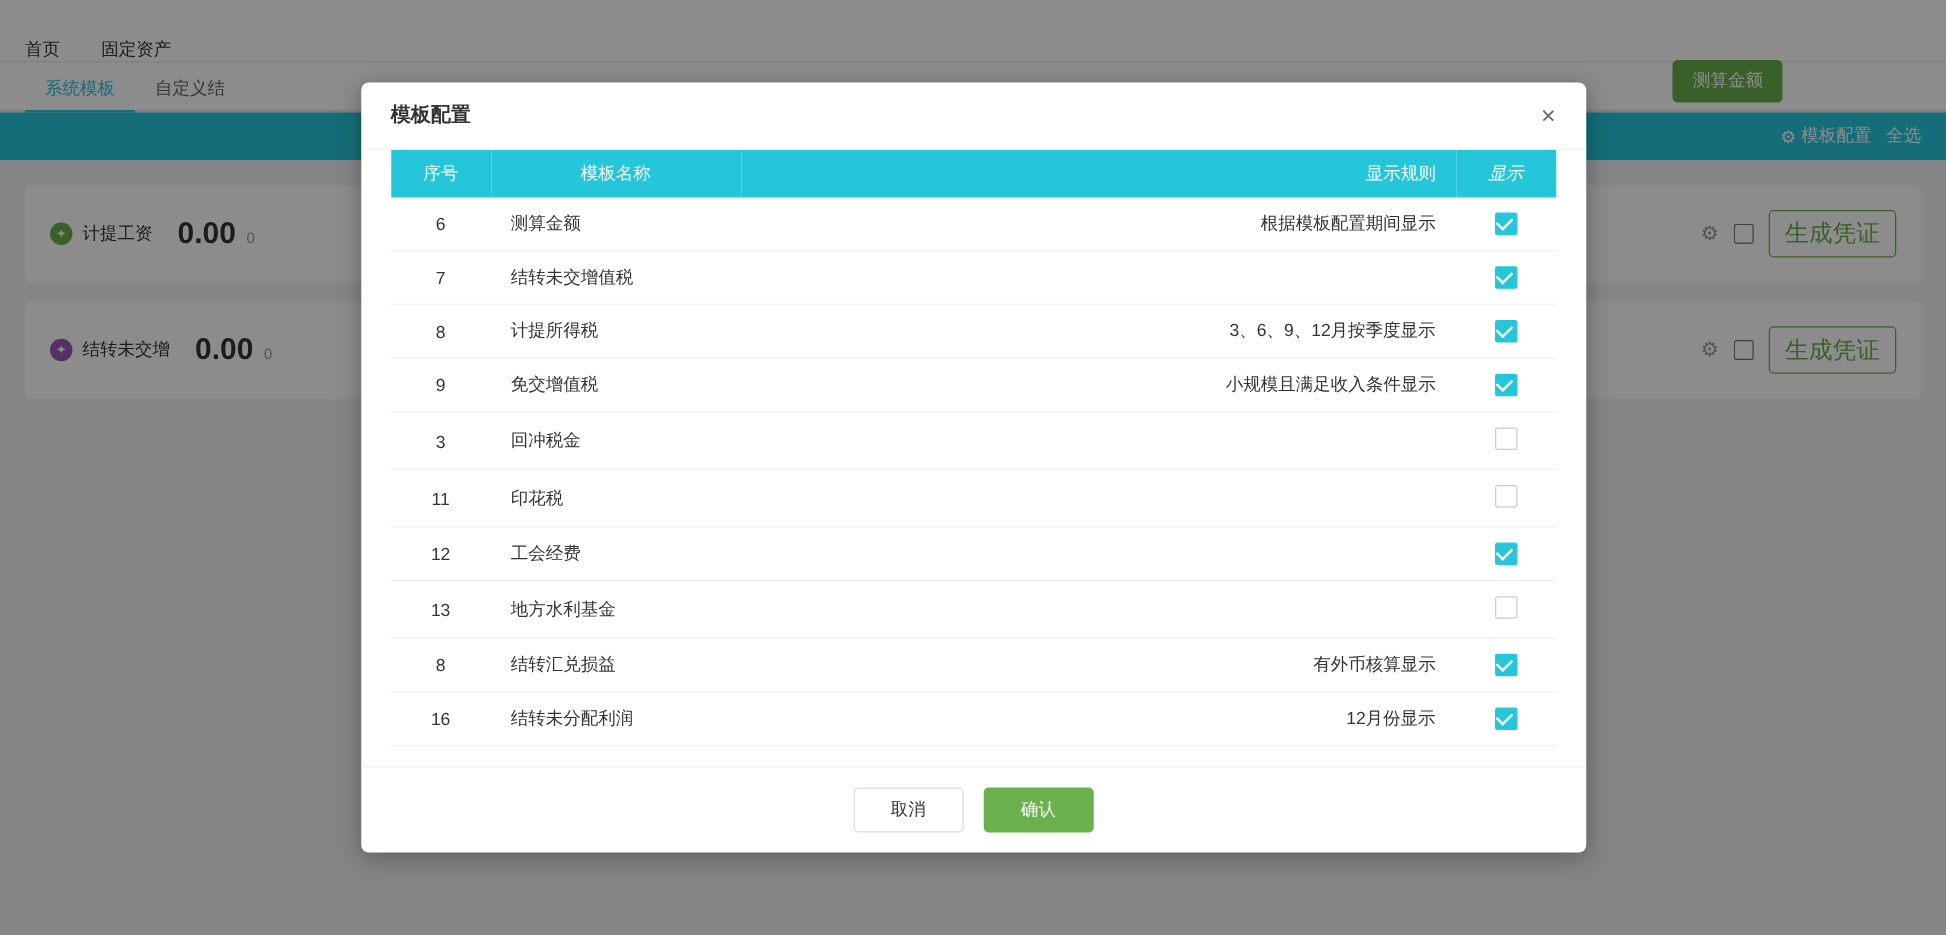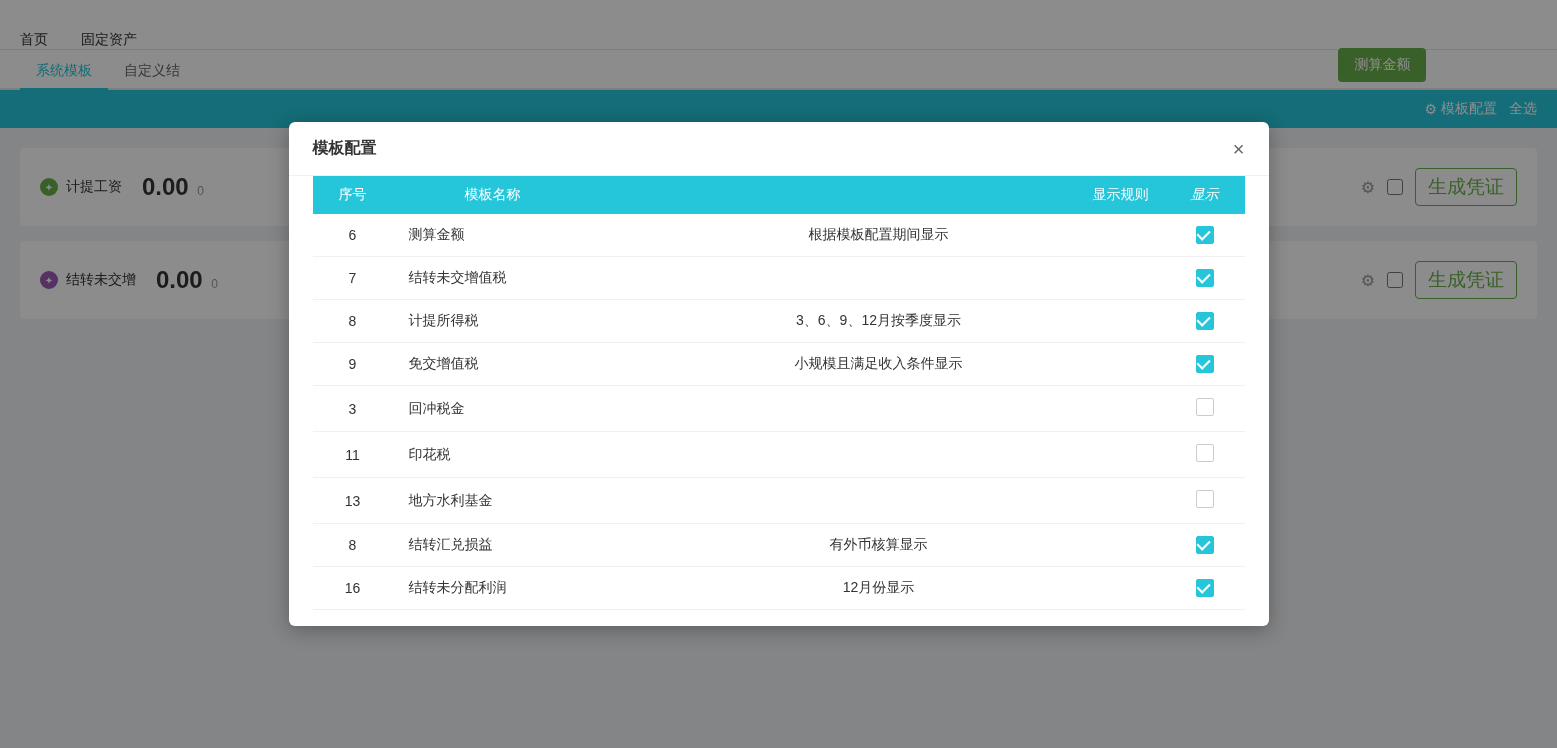--- a/index.html
+++ b/index.html
@@ -205,21 +205,21 @@
       font-size: 14px;
       color: #333;
       text-align: center;
     }
 
     .config-table tbody td:nth-child(2) {
       text-align: left;
     }
 
     .config-table tbody td:nth-child(3) {
-      text-align: center;
+      text-align: right;
     }
 
     
     .custom-checkbox {
       width: 18px;
       height: 18px;
       border: 1px solid #ccc;
       border-radius: 2px;
       display: inline-flex;
       align-items: center;
@@ -425,20 +425,26 @@
               <td></td>
               <td style="text-align: center;"><div class="custom-checkbox" style="margin: 0px auto;"></div></td>
             </tr>
             <tr>
               <td>11</td>
               <td>印花税</td>
               <td></td>
               <td style="text-align: center;"><div class="custom-checkbox" style="margin: 0px auto;"></div></td>
             </tr>
             <tr>
+              <td>12</td>
+              <td>工会经费</td>
+              <td></td>
+              <td style="text-align: center;"><div class="custom-checkbox checked" style="margin: 0px auto;"></div></td>
+            </tr>
+            <tr>
               <td>13</td>
               <td>地方水利基金</td>
               <td></td>
               <td style="text-align: center;"><div class="custom-checkbox" style="margin: 0px auto;"></div></td>
             </tr>
             <tr>
               <td>8</td>
               <td>结转汇兑损益</td>
               <td>有外币核算显示</td>
               <td style="text-align: center;"><div class="custom-checkbox checked" style="margin: 0px auto;"></div></td>
@@ -446,14 +452,18 @@
             <tr>
               <td>16</td>
               <td>结转未分配利润</td>
               <td>12月份显示</td>
               <td style="text-align: center;"><div class="custom-checkbox checked" style="margin: 0px auto;"></div></td>
             </tr>
           </tbody>
       </table>
     </div>
 
+    <div class="modal-footer">
+      <button class="btn-cancel">取消</button>
+      <button class="btn-confirm">确认</button>
+    </div>
   </div>
 </div>
 
 </body></html>

